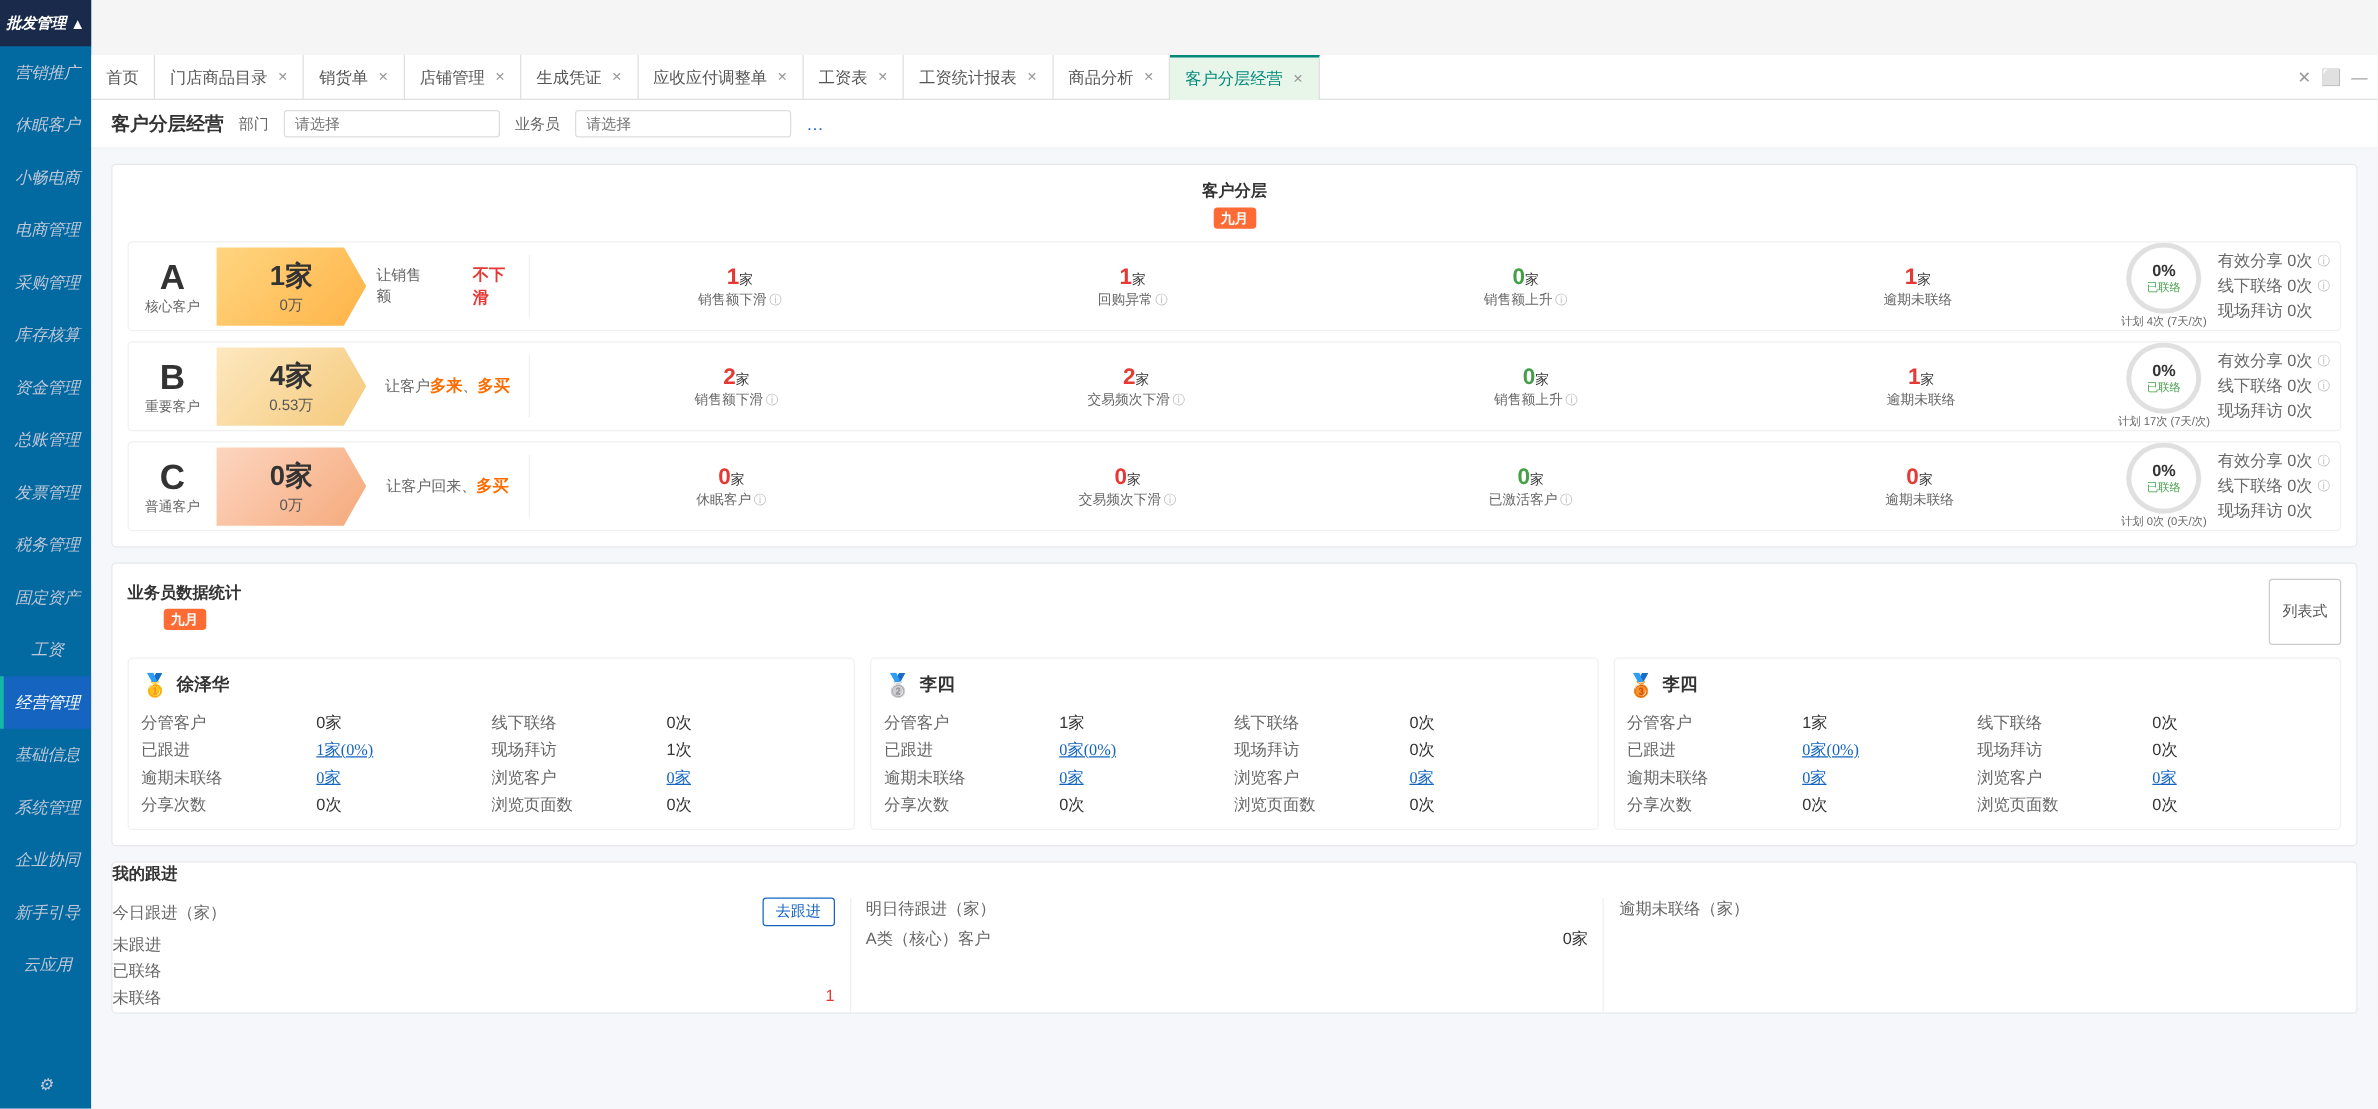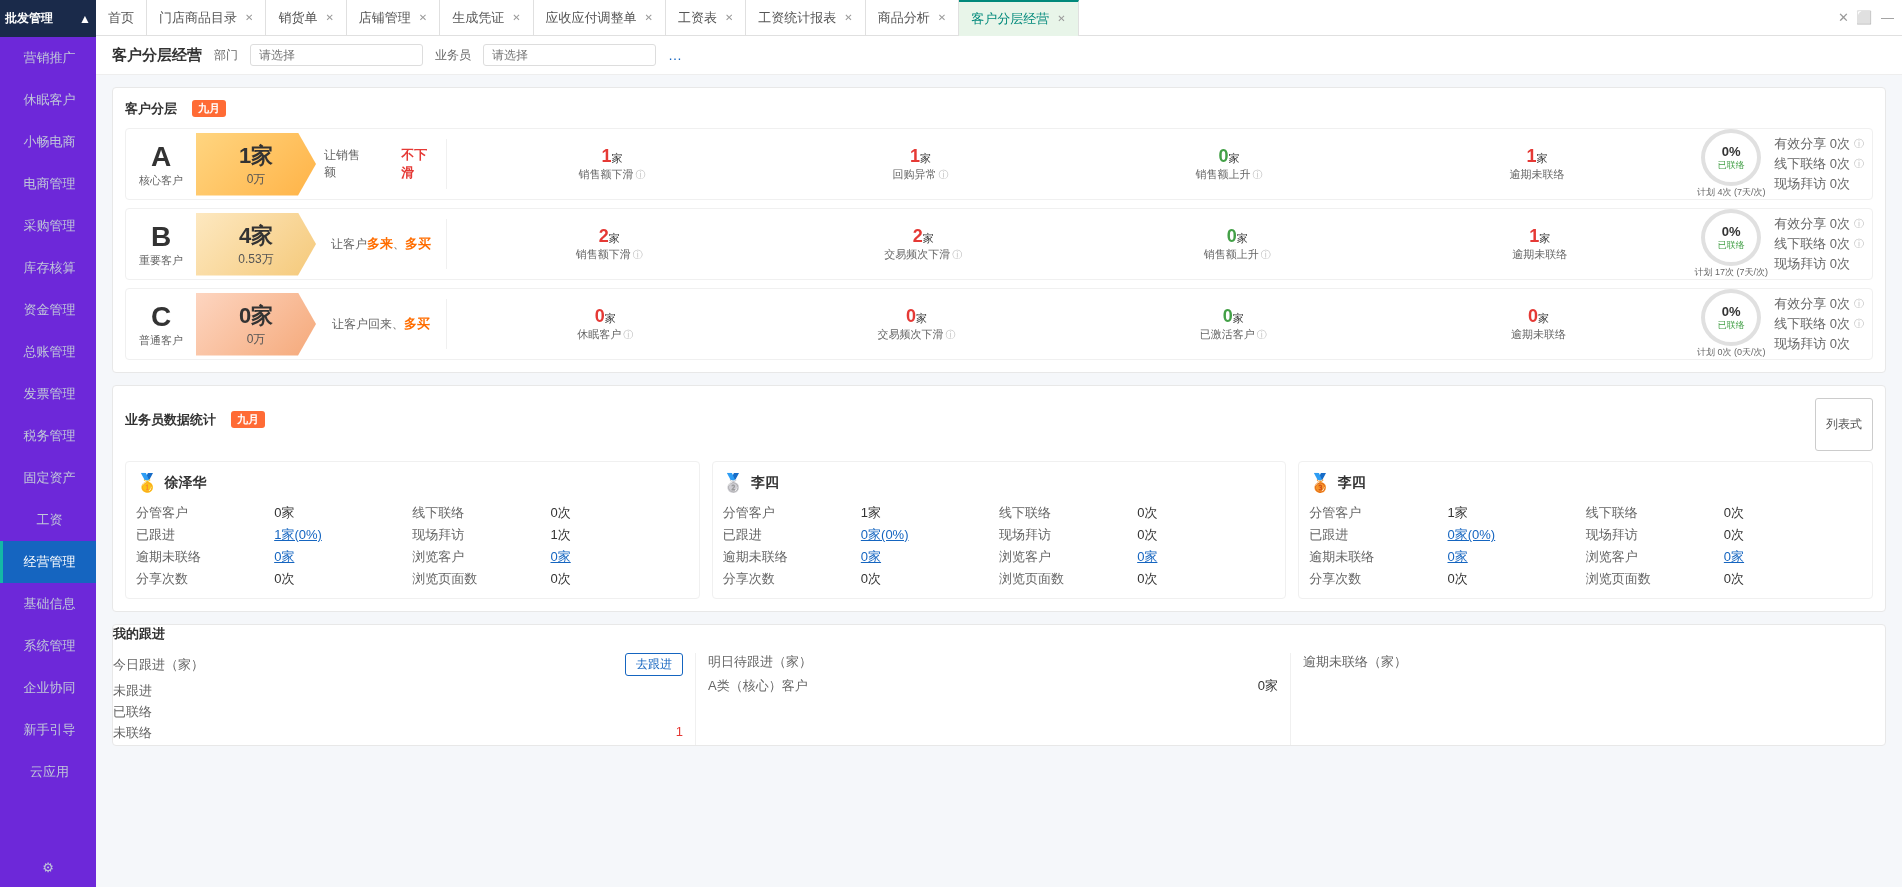--- a/index.html
+++ b/index.html
@@ -1,28 +1,29 @@
 <!DOCTYPE html>
 <html><head>
   <meta charset="utf-8">
   <style>
     * { box-sizing: border-box; margin: 0; padding: 0; font-family: 'Microsoft YaHei', Arial, sans-serif; font-size: 13px; }
     body { display: flex; height: 887px; overflow: hidden; background: #f5f5f5; }
 
     
     .sidebar {
-      width: 96px;
-      background: #6d28d9;
+      width: 73px;
+      background: #0369a1;
       color: #fff;
       display: flex;
       flex-direction: column;
       align-items: center;
       flex-shrink: 0;
       height: 100%;
       overflow: hidden;
+      font-style: italic;
     }
     .sidebar-header {
       width: 100%;
       background: #1a2a4a;
       padding: 10px 5px;
       text-align: center;
       font-size: 13px;
       color: #fff;
       display: flex;
       align-items: center;
@@ -43,21 +44,21 @@
     .sidebar-bottom {
       margin-top: auto;
       width: 100%;
       padding: 12px 5px;
       text-align: center;
       color: #c0c8d8;
       cursor: pointer;
     }
 
     
-    .main-area { flex: 1; display: flex; flex-direction: column; overflow: hidden; }
+    .main-area { flex: 1; display: flex; flex-direction: column; overflow: hidden; margin-top: 44px; }
 
     
     .tab-bar {
       display: flex;
       background: #fff;
       border-bottom: 1px solid #e0e0e0;
       align-items: center;
       height: 36px;
       flex-shrink: 0;
     }
@@ -97,21 +98,21 @@
       color: #666;
       min-width: 80px;
     }
     .header-dots { color: #1565c0; cursor: pointer; font-size: 14px; }
 
     
     .content-body { flex: 1; overflow-y: auto; padding: 12px 16px; background: #f5f7fa; }
 
     
     .section { background: #fff; border-radius: 4px; margin-bottom: 12px; padding: 12px; border: 1px solid #e8e8e8; }
-    .section-title { font-size: 13px; font-weight: bold; color: #333; margin-bottom: 10px; display: flex; align-items: flex-start; gap: 15px; }
+    .section-title { font-size: 13px; font-weight: bold; color: #333; margin-bottom: 10px; display: flex; align-items: center; gap: 4px; flex-direction: column; }
     .month-badge { background: #ff6b35; color: #fff; border-radius: 3px; padding: 1px 6px; font-size: 11px; }
 
     
     .tier-grid { display: flex; flex-direction: column; gap: 8px; }
     .tier-row { display: flex; align-items: center; border: 1px solid #f0f0f0; border-radius: 4px; overflow: hidden; min-height: 70px; }
     .tier-label { width: 70px; display: flex; flex-direction: column; align-items: center; justify-content: center; padding: 8px; flex-shrink: 0; }
     .tier-letter { font-size: 28px; font-weight: bold; color: #333; }
     .tier-name { font-size: 11px; color: #666; }
     .tier-count-box { width: 120px; flex-shrink: 0; display: flex; flex-direction: column; align-items: center; justify-content: center; padding: 8px; position: relative; }
     .tier-count-box.a-color { background: linear-gradient(135deg, #ffd580 0%, #ffb347 100%); clip-path: polygon(0 0, 85% 0, 100% 50%, 85% 100%, 0 100%); }
@@ -145,21 +146,21 @@
     .list-view-btn { border: 1px solid #ccc; border-radius: 3px; padding: 17px 10px; font-size: 12px; color: #555; cursor: pointer; background: #fff; }
 
     .staff-grid { display: flex; gap: 12px; }
     .staff-card { flex: 1; border: 1px solid #f0f0f0; border-radius: 4px; padding: 10px; }
     .staff-header { display: flex; align-items: center; gap: 6px; margin-bottom: 10px; }
     .staff-icon { font-size: 18px; }
     .staff-name { font-size: 14px; font-weight: bold; color: #333; }
     .staff-table { display: grid; grid-template-columns: 1fr 1fr 1fr 1fr; gap: 4px 0; font-size: 12px; }
     .st-label { color: #666; }
     .st-value { color: #333; }
-    .st-value.blue { color: #1565c0; text-decoration: underline; cursor: pointer; }
+    .st-value.blue { color: #1565c0; text-decoration: underline; cursor: pointer; font-family: Liberation Serif, serif; }
 
     
     .followup-section { background: #fff; border-radius: 4px; padding: 0; border: 1px solid #e8e8e8; }
     .followup-title { font-size: 13px; font-weight: bold; color: #333; margin-bottom: 10px; }
     .followup-grid { display: flex; gap: 0; }
     .followup-col { flex: 1; border-right: 1px solid #f0f0f0; padding: 0 12px; }
     .followup-col:first-child { padding-left: 0; }
     .followup-col:last-child { border-right: none; }
     .followup-col-title { font-size: 12px; color: #666; margin-bottom: 6px; display: flex; align-items: center; justify-content: space-between; }
     .followup-btn { border: 1px solid #1565c0; color: #1565c0; border-radius: 3px; padding: 2px 10px; font-size: 12px; cursor: pointer; background: #fff; }

